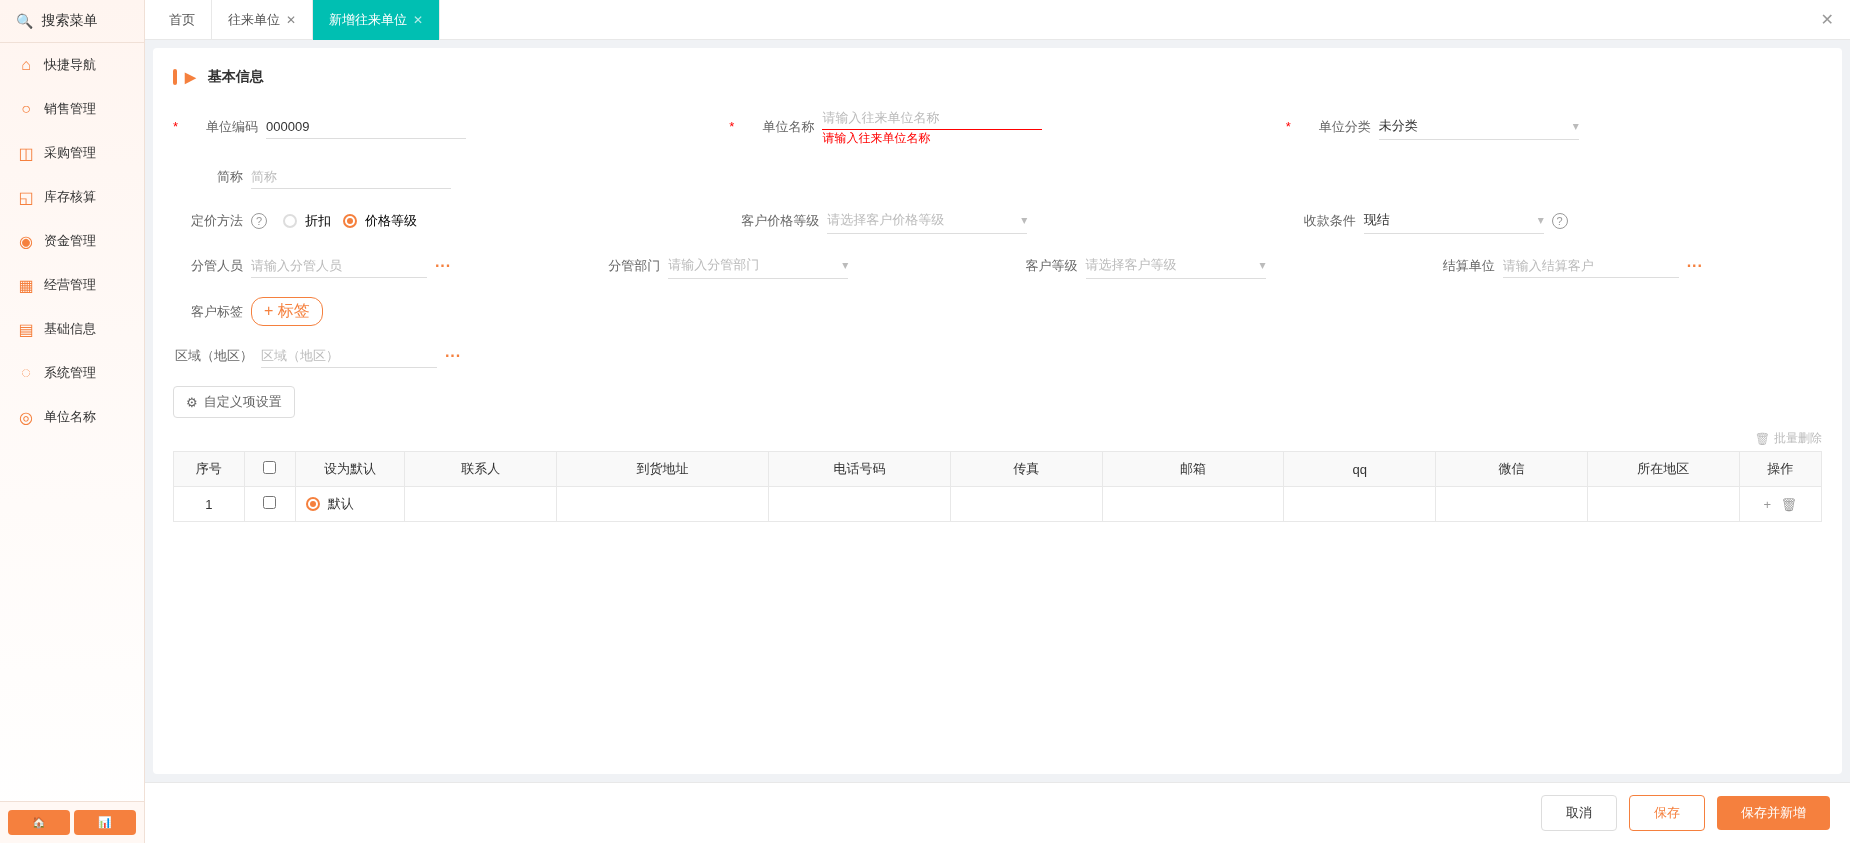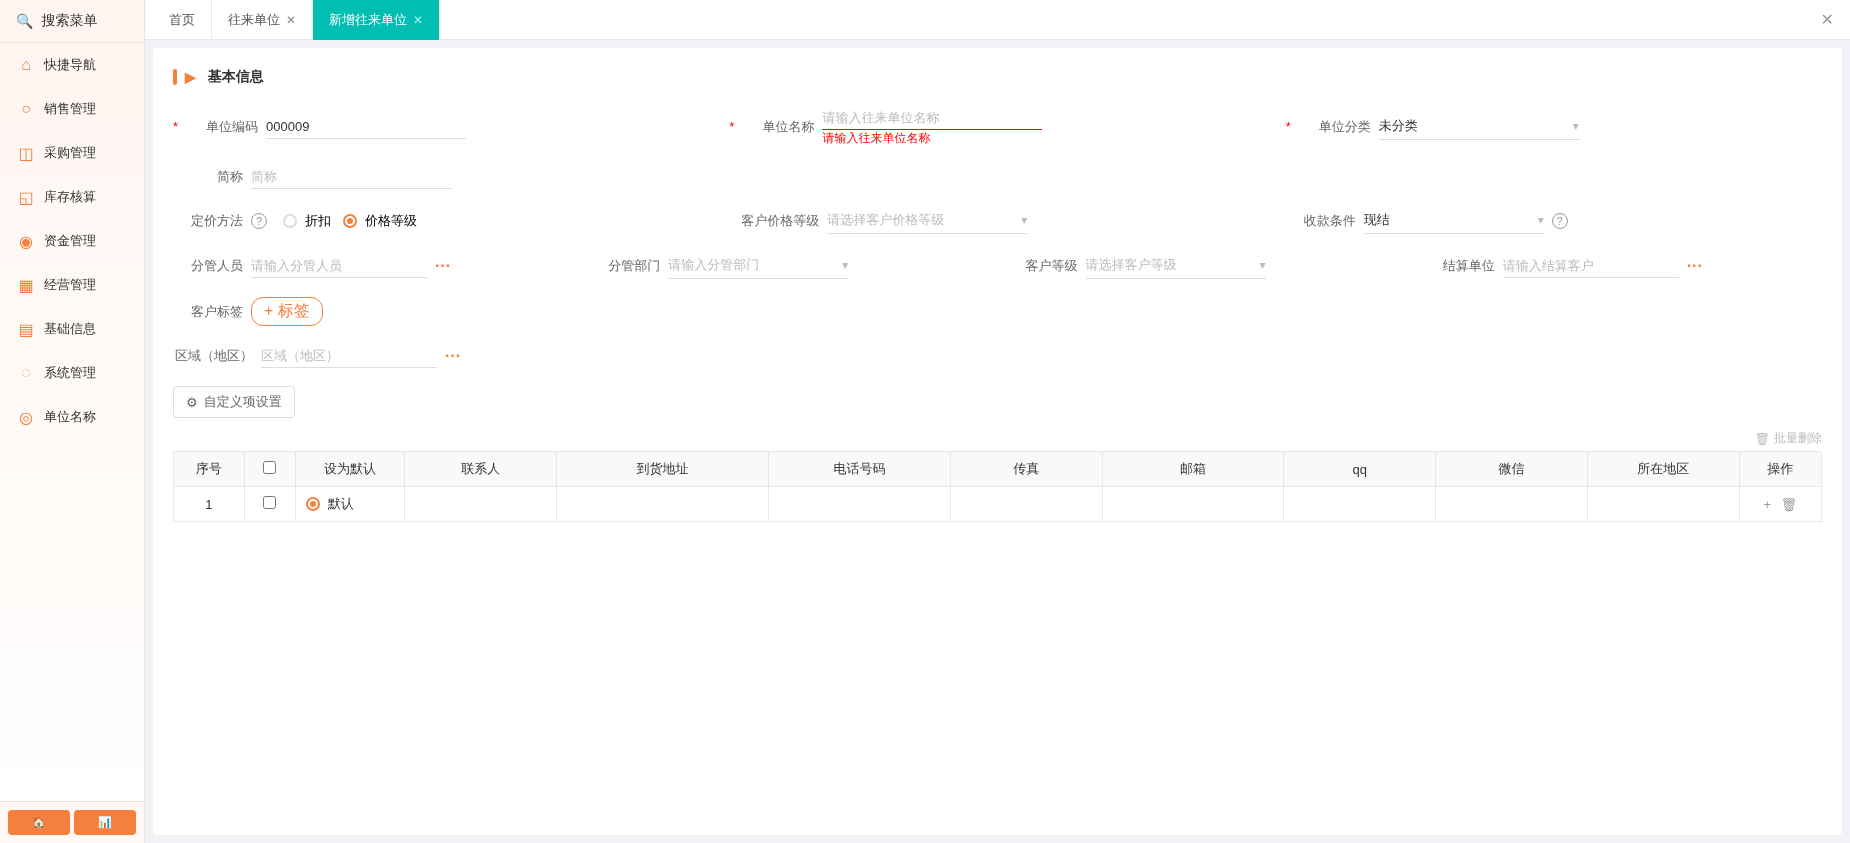--- a/index.html
+++ b/index.html
@@ -603,13 +603,18 @@
           <td><input type="text" style="border: none; outline: none; width: 80px;"></td>
           <td style="white-space:nowrap;">
             <span style="cursor:pointer;color:#999;margin-right:6px;">+</span>
             <span style="cursor:pointer;color:#999;">🗑</span>
           </td>
         </tr>
       </tbody>
     </table>
   </div>
 
+  <div class="footer">
+    <button class="btn-cancel">取消</button>
+    <button class="btn-save">保存</button>
+    <button class="btn-save-new">保存并新增</button>
+  </div>
 </div>
 
 </body></html>

